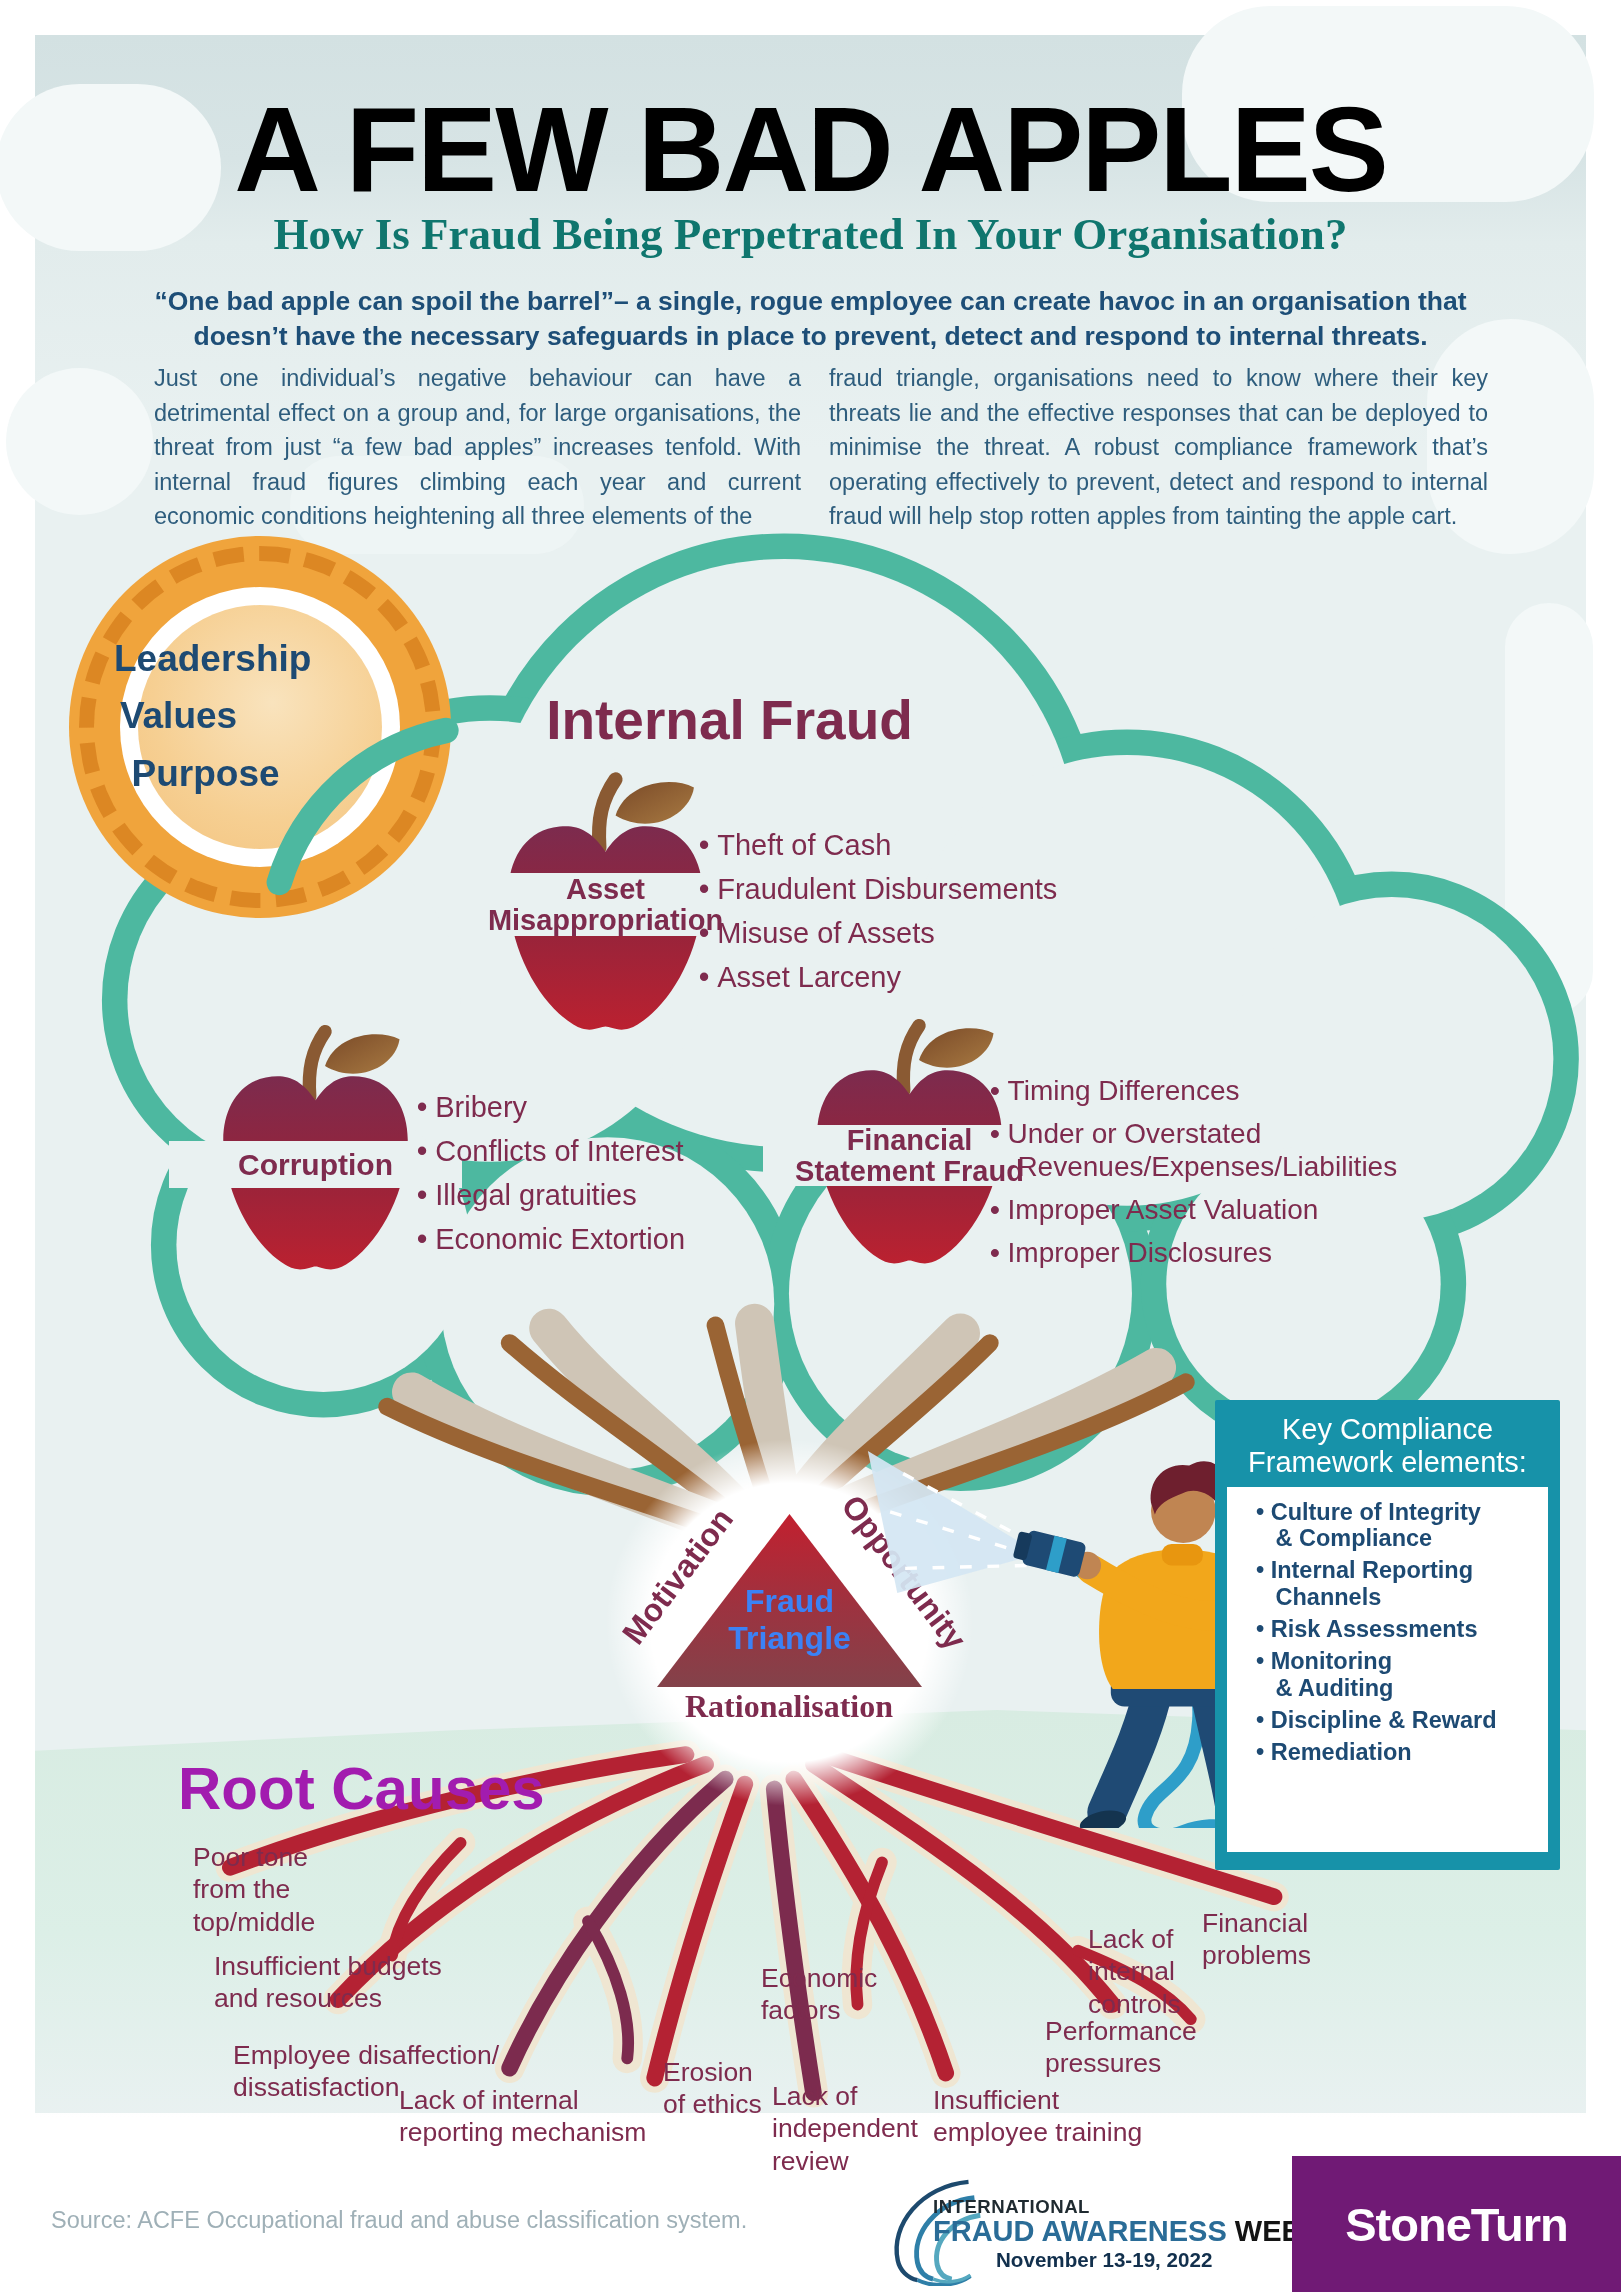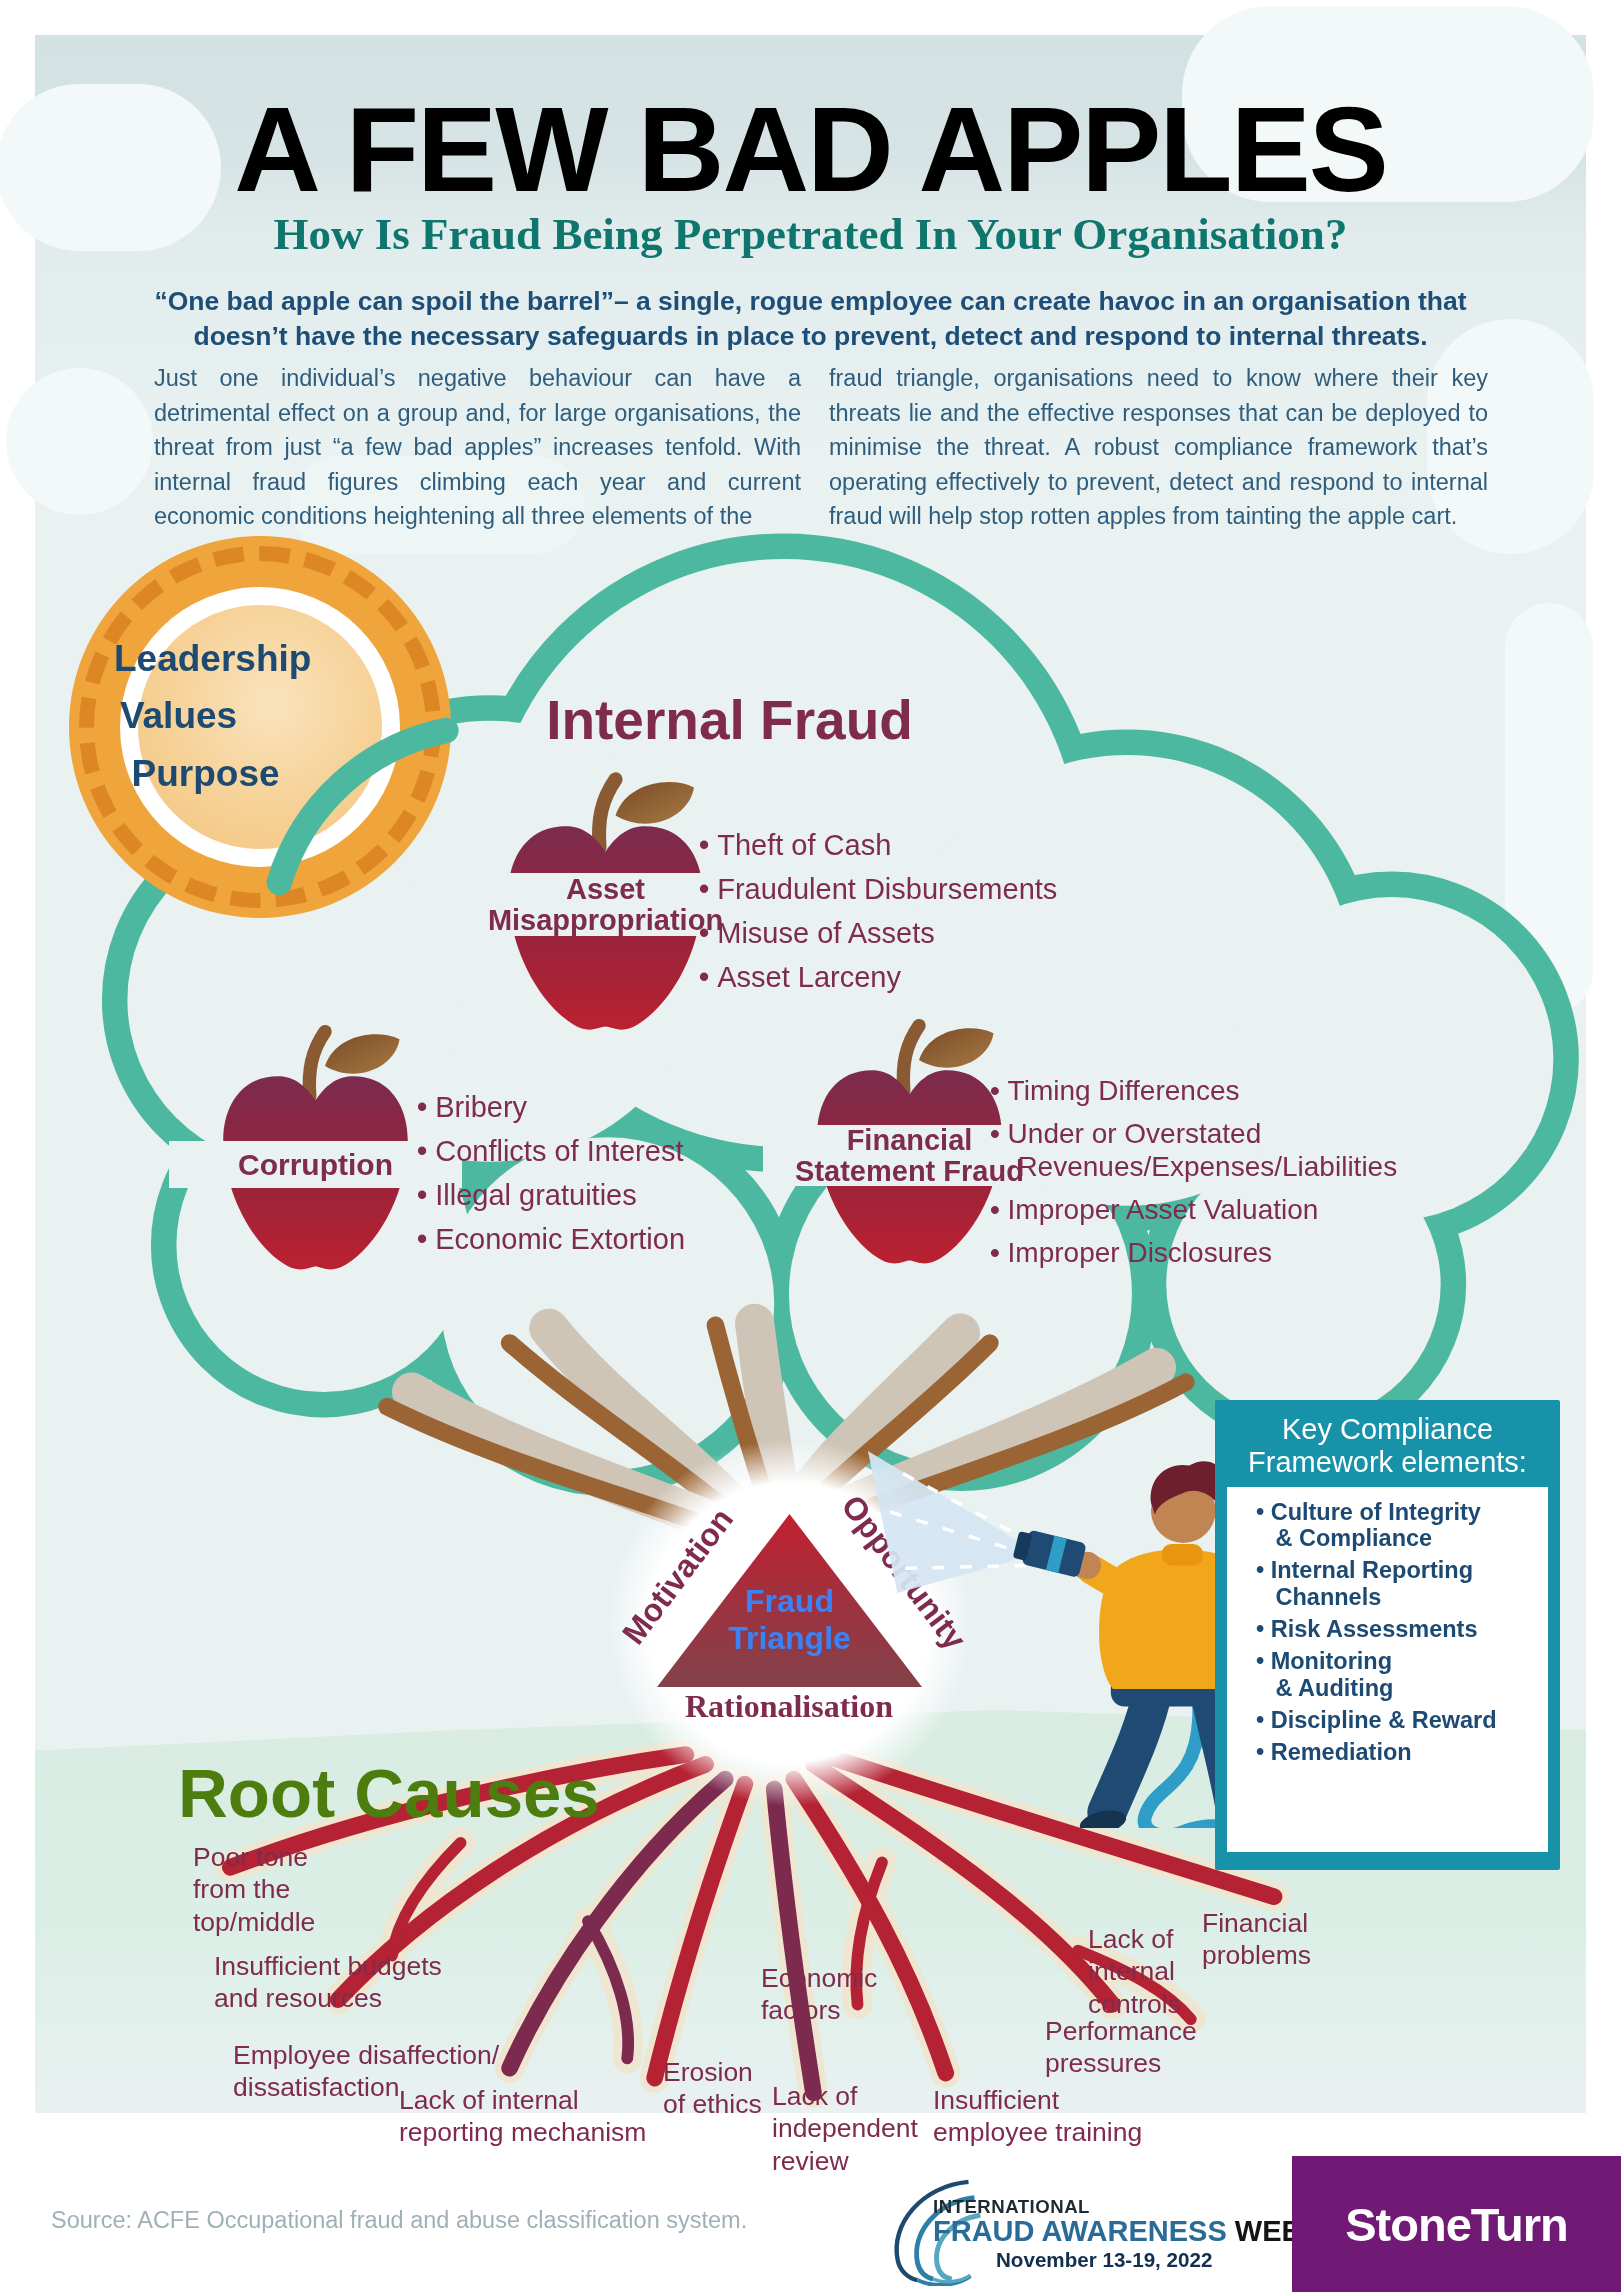--- a/index.html
+++ b/index.html
@@ -50,21 +50,21 @@
   .ft-side{font-size:32px;font-weight:bold;color:#7e2b4e;}
   .ft-bottom{left:642px;top:1688px;width:294px;text-align:center;font-size:32px;font-weight:bold;color:#7e2b4e;font-family:Liberation Serif, serif;}
   
   .kc{left:1215px;top:1400px;width:345px;height:470px;background:#1792a9;border-radius:2px;}
   .kc-title{padding:12.7px 5.9px 7.8px 5.9px;text-align:center;color:#ffffff;font-weight:normal;font-size:29px;line-height:1.15;}
   .kc-inner{margin:0 11.8px 11.8px 11.8px;background:#ffffff;height:365px;padding:11.8px 5.9px 0 13.7px;box-sizing:border-box;}
   .kc-item{font-size:23.5px;color:#1d4a73;font-weight:bold;line-height:1.12;margin-bottom:5.9px;
            padding-left:35px;text-indent:-19.6px;white-space:pre-line;}
   .kc-item::before{content:"•  ";}
   
-  .rc-title{left:178px;top:1754px;font-size:69px;font-weight:bold;color:#4d7c0f;}
+  .rc-title{left:178px;top:1754px;font-size:60px;font-weight:bold;color:#a21caf;}
   .rl{font-size:26.5px;color:#7e2b4e;line-height:1.22;}
   
   .source{left:51px;top:2207px;font-size:23.5px;color:#9fb0b7;}
   .logo-line1{left:933px;top:2196px;font-size:18.6px;font-weight:bold;color:#1f2a30;letter-spacing:0.5px;}
   .logo-line2{left:933px;top:2215px;font-size:29px;font-weight:bold;}
   .logo-line2 .fa{color:#2a6c97;} .logo-line2 .wk{color:#141414;}
   .logo-date{left:996px;top:2248px;font-size:20.6px;font-weight:bold;color:#12304d;}
   .brand-box{left:1292px;top:2156px;width:329px;height:136px;background:#701a75;display:flex;
              align-items:center;justify-content:center;}
   .brand{color:#ffffff;font-size:47px;font-weight:bold;letter-spacing:-1px;}

